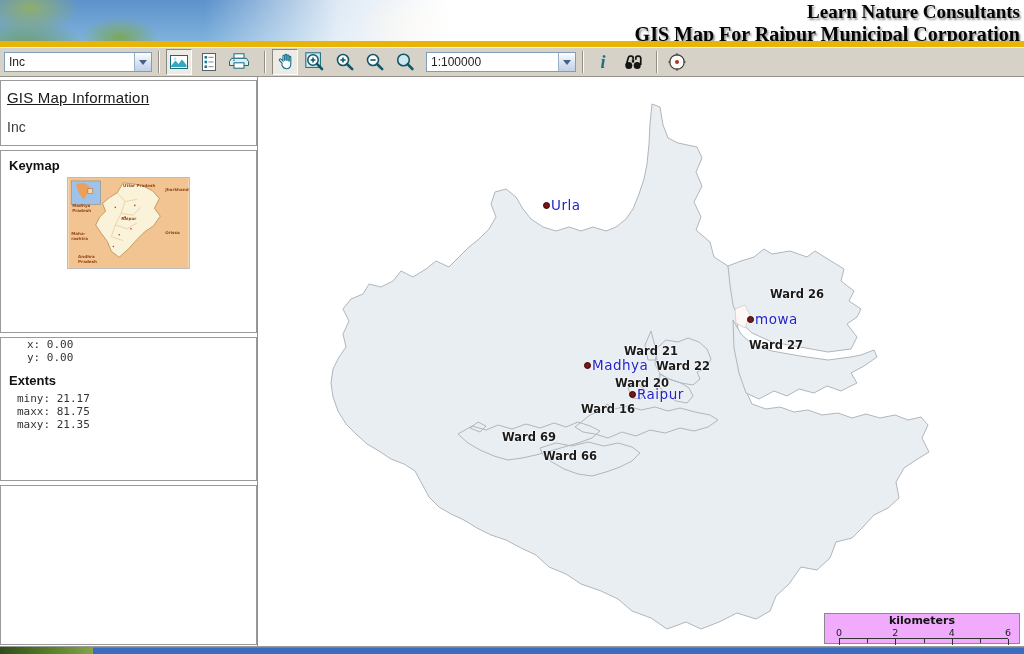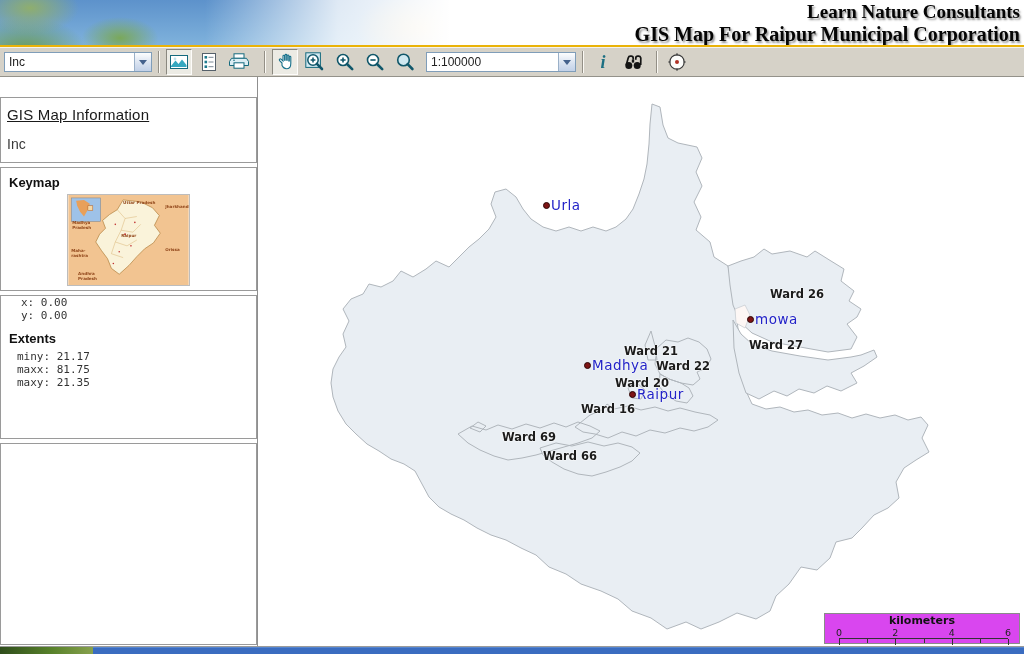--- a/index.html
+++ b/index.html
@@ -1,21 +1,21 @@
 <!DOCTYPE html>
 <html style="--region-fill: #e9eef3; --region-stroke: #b0b6bc; --place-label: #2323c8; --ward-label: #1b1b1b; --marker-fill: #7d1414;"><head>
 <meta charset="utf-8">
 <style>
   * { box-sizing: border-box; margin: 0; padding: 0; }
   body { margin: 0; background: #fff; }
   .app { width: 1024px; height: 654px; position: relative; overflow: hidden;
          font-family: "Liberation Sans", sans-serif; background: #fff; }
 
   
-  .banner { position: relative; height: 47px; overflow: hidden; border-bottom: 2px solid #eab308; }
+  .banner { position: relative; height: 47px; overflow: hidden; border-bottom: 6px solid #eab308; }
   .world-map { position: absolute; inset: 0;
     background:
       radial-gradient(ellipse 70px 38px at 30px 8px,  #8fae6e 0%, rgba(143,174,110,0) 70%),
       radial-gradient(ellipse 90px 50px at 25px 52px, #699a50 0%, rgba(105,154,80,0) 70%),
       radial-gradient(ellipse 55px 30px at 120px 38px,#7aa85a 0%, rgba(122,168,90,0) 70%),
       radial-gradient(ellipse 95px 50px at 425px 28px,#d8b878 0%, rgba(216,184,120,0) 72%),
       radial-gradient(ellipse 70px 35px at 560px 12px,#e6d5a4 0%, rgba(230,213,164,0) 72%),
       radial-gradient(ellipse 80px 45px at 690px 30px,#c6ba8e 0%, rgba(198,186,142,0) 75%),
       linear-gradient(180deg, #5d92cb, #7fb2dc); }
   .banner-fade { position: absolute; inset: 0;
@@ -41,55 +41,55 @@
   .tb-btn { width: 26px; height: 26px; margin-right: 4px; display: flex; align-items: center;
             justify-content: center; background: transparent; border: 1px solid transparent; cursor: pointer; }
   .tb-btn.pressed { background: #ecebe4; border-color: #8a887f #fdfcfa #fdfcfa #8a887f; }
   .tb-btn svg { display: block; }
   .info-glyph { font-family: "Liberation Serif", serif; font-style: italic; font-weight: bold;
                 font-size: 18px; color: #1c6f82; line-height: 18px; }
 
   
   .content { display: flex; height: 569px; }
   .sidebar { width: 258px; background: #fff; border-right: 1px solid #8f8f8f;
-             display: flex; flex-direction: column; padding-top: 20px; }
+             display: flex; flex-direction: column; padding-top: 3px; }
   .panel { background: #fff; border: 1px solid #9a9a9a; margin-bottom: 4px; overflow: hidden; }
   .panel-info    { height: 66px; }
-  .panel-keymap  { height: 124px; }
+  .panel-keymap  { height: 183px; }
   .panel-coords  { height: 144px; }
   .panel-empty   { flex: 1; margin-bottom: 1px; }
   .gis-title { font-size: 15px; font-weight: normal; text-decoration: underline;
                color: #1a1a1a; margin: 8px 6px 0 6px; letter-spacing: .2px; }
   .gis-value { font-size: 14px; color: #3a3a3a; margin: 13px 6px 0 6px; }
   .panel h3 { font-size: 13px; font-weight: bold; color: #111; margin: 7px 8px 4px 8px; }
   .keymap-img { display: block; margin: 1px auto 0 auto; border: 1px solid #bdbdbd; }
   .km-label { font-size: 4.2px; fill: #93491d; font-family: "DejaVu Sans", sans-serif; font-weight: bold; }
   .mono-line { font-family: "DejaVu Sans Mono", monospace; font-size: 11px; color: #333;
-               line-height: 13px; margin-left: 20px; }
+               line-height: 13px; margin-left: 26px; }
   .extents-block .mono-line { margin-left: 16px; }
 
   
   .map-area { flex: 1; position: relative; background: #fff; overflow: hidden; }
   .map-svg { position: absolute; left: 0; top: 0; }
   .region  { fill: var(--region-fill); stroke: var(--region-stroke); stroke-width: 1; }
   .inner   { fill: none; stroke: var(--region-stroke); stroke-width: 1; }
   .notch   { fill: #fdf7f5; stroke: #c9ced3; stroke-width: .8; }
   .map-labels { position: absolute; inset: 0; }
   .ward-label { position: absolute; transform: translate(-50%,-50%); white-space: nowrap;
                 font: bold 11.5px "DejaVu Sans", sans-serif; color: var(--ward-label);
                 text-shadow: 0 0 2px #fff, 0 0 2px #fff; }
   .place-marker { position: absolute; display: flex; align-items: center; transform: translate(-4px,-50%); }
   .place-dot { width: 7px; height: 7px; border-radius: 50%; background: var(--marker-fill);
                border: 1px solid #2e0606; }
   .place-name { font: 13.5px "DejaVu Sans", sans-serif; color: var(--place-label); margin-left: 1px;
                 letter-spacing: .5px; text-shadow: 0 0 2px #fff; white-space: nowrap; }
 
   
   .scalebar { position: absolute; right: 4px; bottom: 2px; width: 196px; height: 31px;
-              background: #d946ef; border: 1px solid #8a8a8a; }
+              background: #f0abfc; border: 1px solid #8a8a8a; }
   .sb-title { text-align: center; font: bold 11px/12px "DejaVu Sans", sans-serif; color: #111; margin-top: 1px; }
   .sb-numbers { position: relative; height: 10px; margin: 0 11px 0 14px;
                 font: 9.5px "DejaVu Sans", sans-serif; color: #222; }
   .sb-num { position: absolute; top: 0; transform: translateX(-50%); }
   .sb-ruler { position: relative; height: 7px; margin: 1px 11px 0 14px; border-top: 1px solid #333; }
   .sb-tick { position: absolute; top: 0; width: 1px; height: 6px; background: #333; }
   .sb-tick.minor { height: 4px; }
 
   
   .footer { height: 8px; display: flex; border-top: 1px solid #9a9a9a; }

